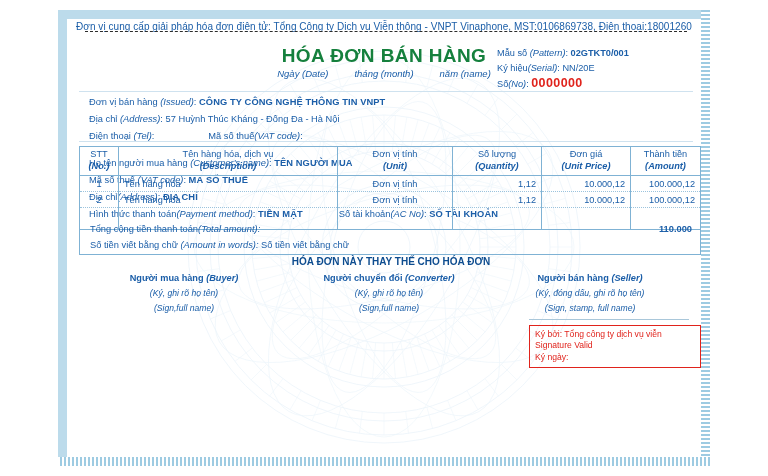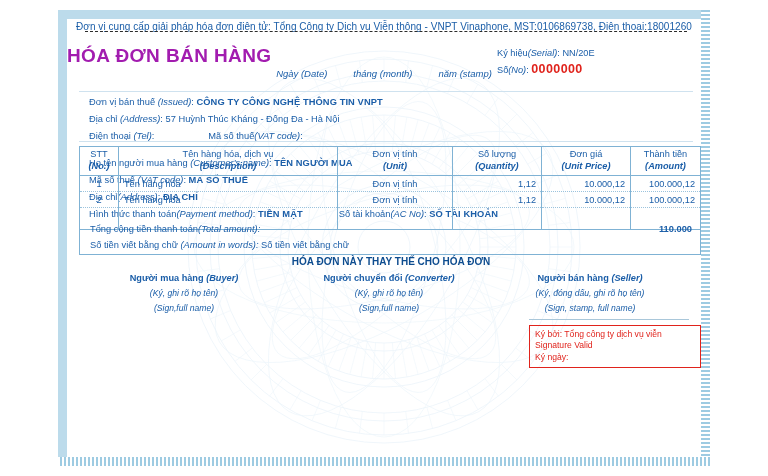--- a/index.html
+++ b/index.html
@@ -62,22 +62,22 @@
   }
   .providerline{
     position:absolute;left:0;right:0;top:2px;
     text-align:center;
     font-size:10px;color:#1b5ea8;
     letter-spacing:.05px;
     white-space:nowrap;
   }
   .title{
     position:absolute;left:0;right:0;top:26px;
-    text-align:left;
-    color:#a21caf;font-weight:bold;font-size:19px;
+    text-align:center;
+    color:#15803d;font-weight:bold;font-size:19px;
     letter-spacing:.4px;
   }
   .titlesub{
     position:absolute;left:0;right:0;top:49px;
     text-align:center;color:#1b5ea8;
     font-size:9.5px;font-style:italic;
   }
   .titlesub span{display:inline-block;}
   .gap{display:inline-block;width:26px;}
 
@@ -327,40 +327,45 @@
       </g>
     </svg>
 
     <div class="content">
 
       <div class="providerline">Đơn vị cung cấp giải pháp hóa đơn điện tử: Tổng Công ty Dịch vụ Viễn thông - VNPT Vinaphone, MST:0106869738, Điện thoại:18001260</div>
       <div class="dashtop"></div>
 
       <div class="title">HÓA ĐƠN BÁN HÀNG</div>
       <div class="titlesub">
-        <span>Ngày (Date)</span><span class="gap"></span><span>tháng (month)</span><span class="gap"></span><span>năm (stamp)</span>
+        <span>Ngày (Date)</span><span class="gap"></span><span>tháng (month)</span><span class="gap"></span><span>năm (name)</span>
       </div>
 
       <div class="meta">
+        <div>
+          <span>Mẫu số</span>
+          <i>(Pattern)</i>:
+          <b>02GTKT0/001</b>
+        </div>
         <div>
           <span>Ký hiệu</span><i>(Serial)</i>:
           <span>NN/20E</span>
         </div>
         <div class="norow">
           <span>Số</span><i>(No)</i>:
           <span class="no">0000000</span>
         </div>
       </div>
 
       <div class="hr hr1"></div>
       <div class="hr hr2"></div>
 
       <div class="info">
         <div class="row">
-          <span>Đơn vị bán thuế</span>
+          <span>Đơn vị bán hàng</span>
           <i>(Issued)</i>:
           <b>CÔNG TY CÔNG NGHỆ THÔNG TIN VNPT</b>
         </div>
         <div class="row">
           <span>Địa chỉ</span>
           <i>(Address)</i>:
           <span>57 Huỳnh Thúc Kháng - Đống Đa - Hà Nội</span>
         </div>
         <div class="row">
           <span>Điện thoại</span>

